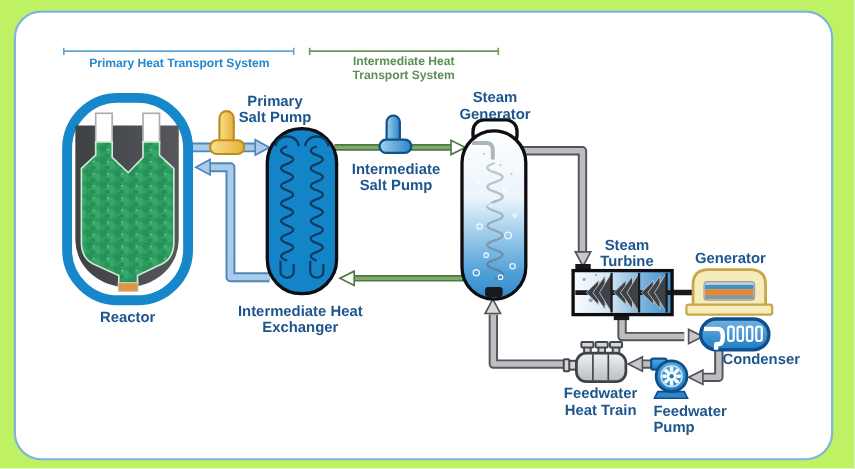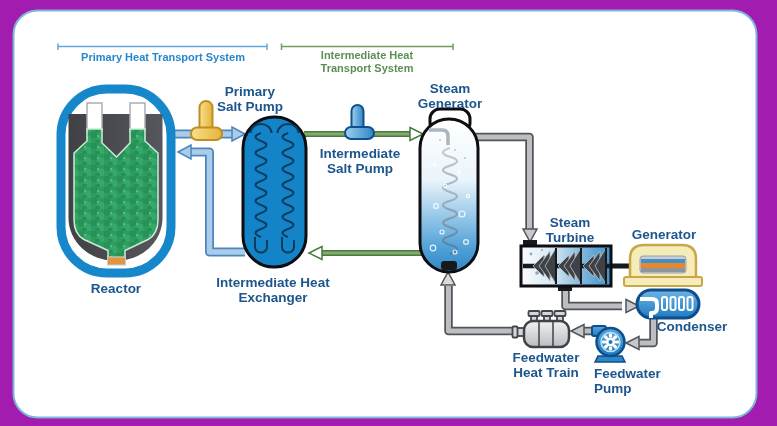--- a/index.html
+++ b/index.html
@@ -1,16 +1,16 @@
 <!DOCTYPE html>
 <html><head>
 <meta charset="utf-8">
 <style>
   html,body{margin:0;padding:0;background:#ffffff;}
-  .canvas{position:relative;width:777px;height:426px;background:#a21caf;overflow:hidden;
+  .canvas{position:relative;width:777px;height:426px;background:#bef264;overflow:hidden;
           font-family:"Liberation Sans",sans-serif;}
   svg text{font-family:"Liberation Sans",sans-serif;font-weight:bold;}
   .comp-label{fill:#1C568C;font-size:13.5px;}
   .bracket-label{font-size:11px;}
 </style>
 </head>
 <body>
 
 <div class="canvas">
 <svg width="777" height="426" viewBox="0 0 777 426" xmlns="http://www.w3.org/2000/svg">

